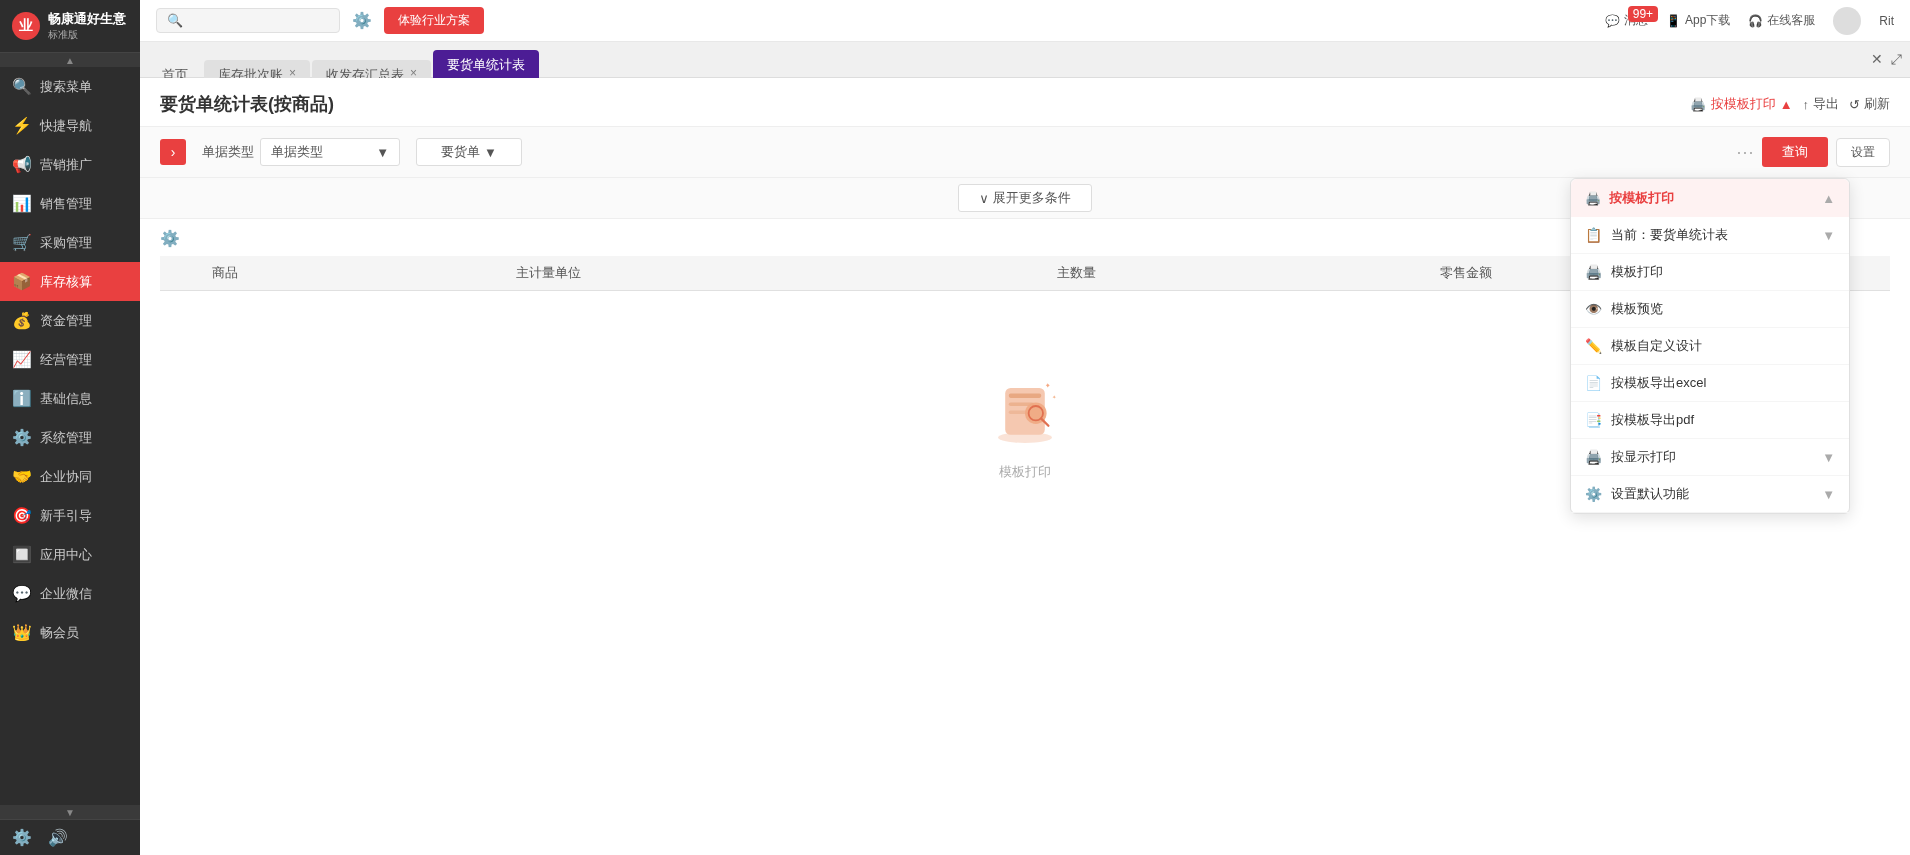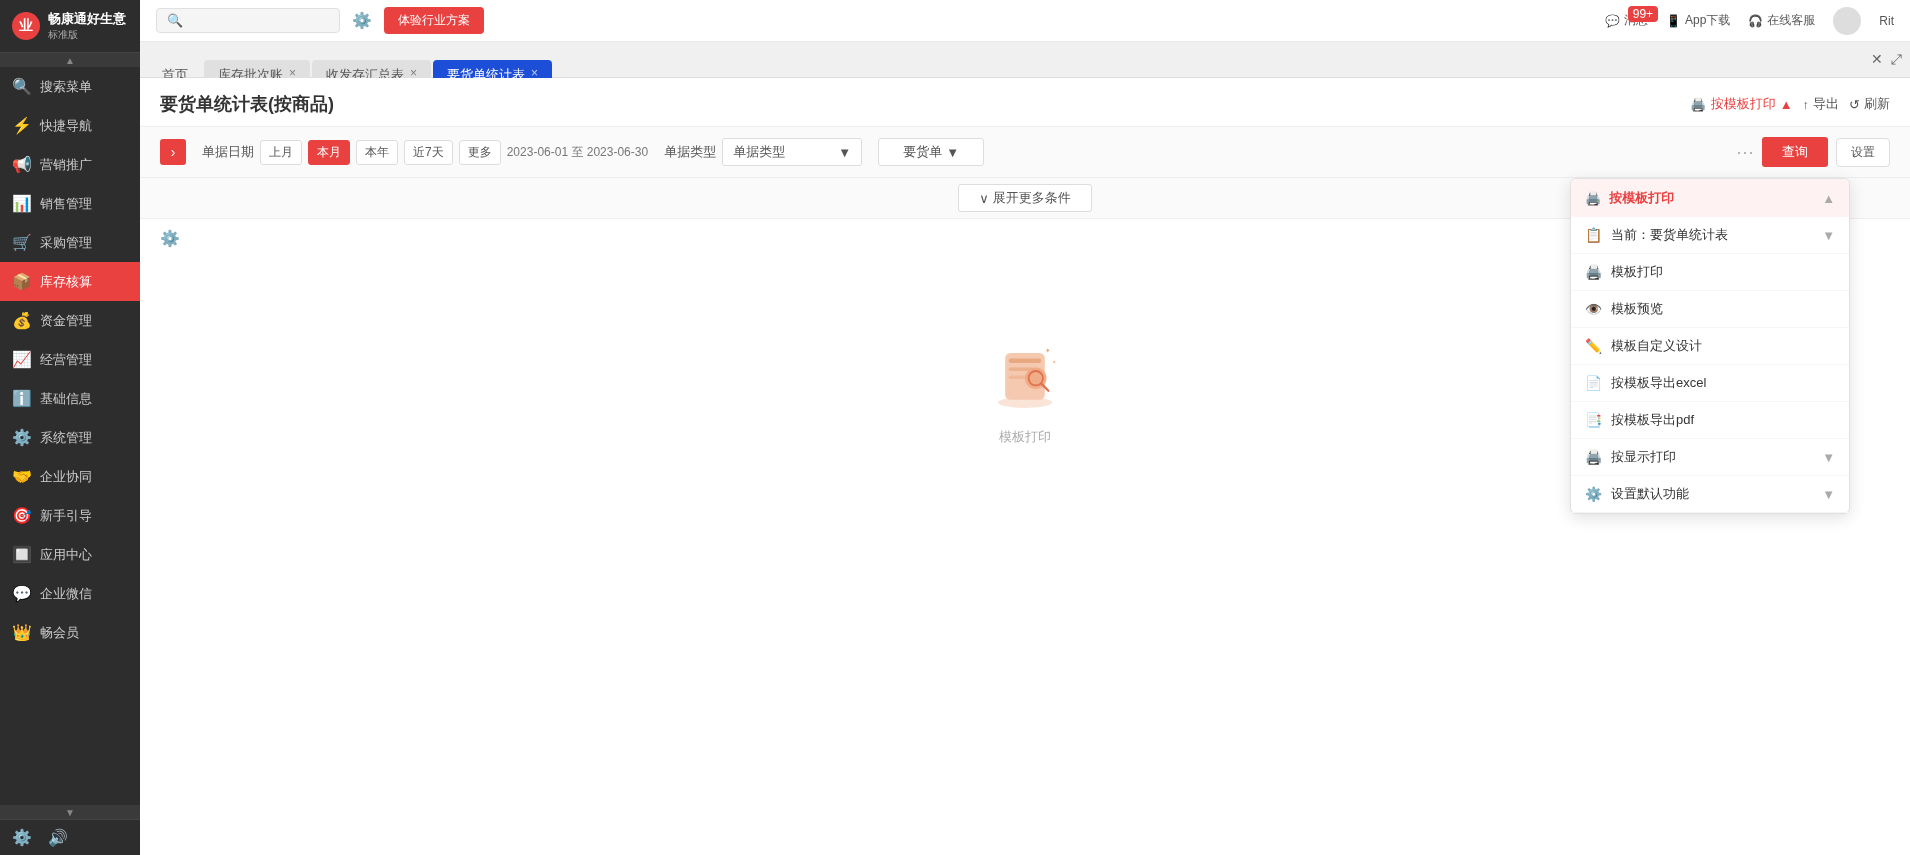--- a/index.html
+++ b/index.html
@@ -163,21 +163,21 @@
       gap: 6px;
       padding: 6px 14px;
       cursor: pointer;
       font-size: 13px;
       color: #555;
       border-radius: 4px 4px 0 0;
       white-space: nowrap;
       background: #e0e0e0;
       margin-top: 31px;
     }
-    .tab.active { background: #1d4ed8; color: white; }
+    .tab.active { background: #4c1d95; color: white; flex-direction: column; }
     .tab-home { background: transparent; color: #555; }
     .tab-close {
       font-size: 12px;
       color: inherit;
       cursor: pointer;
       opacity: 0.7;
     }
     .tab-window-controls {
       margin-left: auto;
       display: flex;
@@ -617,29 +617,20 @@
           <span>刷新</span>
         </button>
       </div>
     </div>
 
     <div class="filter-bar">
       <div class="filter-expand-icon">
         <span>›</span>
       </div>
 
-      <div class="filter-group">
-        <span class="filter-label">单据日期</span>
-        <button class="filter-date-btn">上月</button>
-        <button class="filter-date-btn active">本月</button>
-        <button class="filter-date-btn">本年</button>
-        <button class="filter-date-btn">近7天</button>
-        <button class="filter-date-btn">更多</button>
-        <span class="filter-date-range">2023-06-01 至 2023-06-30</span>
-      </div>
 
       <div class="filter-group">
         <span class="filter-label">单据类型</span>
         <div class="filter-select">
           <span>单据类型</span>
           <span style="margin-left:auto;">▼</span>
         </div>
       </div>
 
       <div class="filter-group">
@@ -660,20 +651,33 @@
       <button class="btn-expand-more">
         <span>∨</span>
         <span>展开更多条件</span>
       </button>
     </div>
 
     <div class="table-area">
       <div class="table-toolbar">
         <span class="settings-icon">⚙️</span>
       </div>
+      <table>
+        <thead>
+          <tr>
+            <th style="width:40px;"></th>
+            <th>商品</th>
+            <th>主计量单位</th>
+            <th>主数量</th>
+            <th>零售金额</th>
+          </tr>
+        </thead>
+        <tbody>
+        </tbody>
+      </table>
     </div>
 
     <div class="empty-state">
       <svg class="empty-icon" viewBox="0 0 100 100" xmlns="http://www.w3.org/2000/svg">
 
         <ellipse cx="50" cy="85" rx="30" ry="6" fill="#f5c8b0" opacity="0.5"></ellipse>
         <rect x="28" y="30" width="44" height="52" rx="6" fill="#f5c8b0"></rect>
         <rect x="32" y="36" width="36" height="5" rx="2" fill="#e8a882"></rect>
         <rect x="32" y="46" width="28" height="4" rx="2" fill="#e8a882" opacity="0.7"></rect>
         <rect x="32" y="55" width="22" height="4" rx="2" fill="#e8a882" opacity="0.5"></rect>

